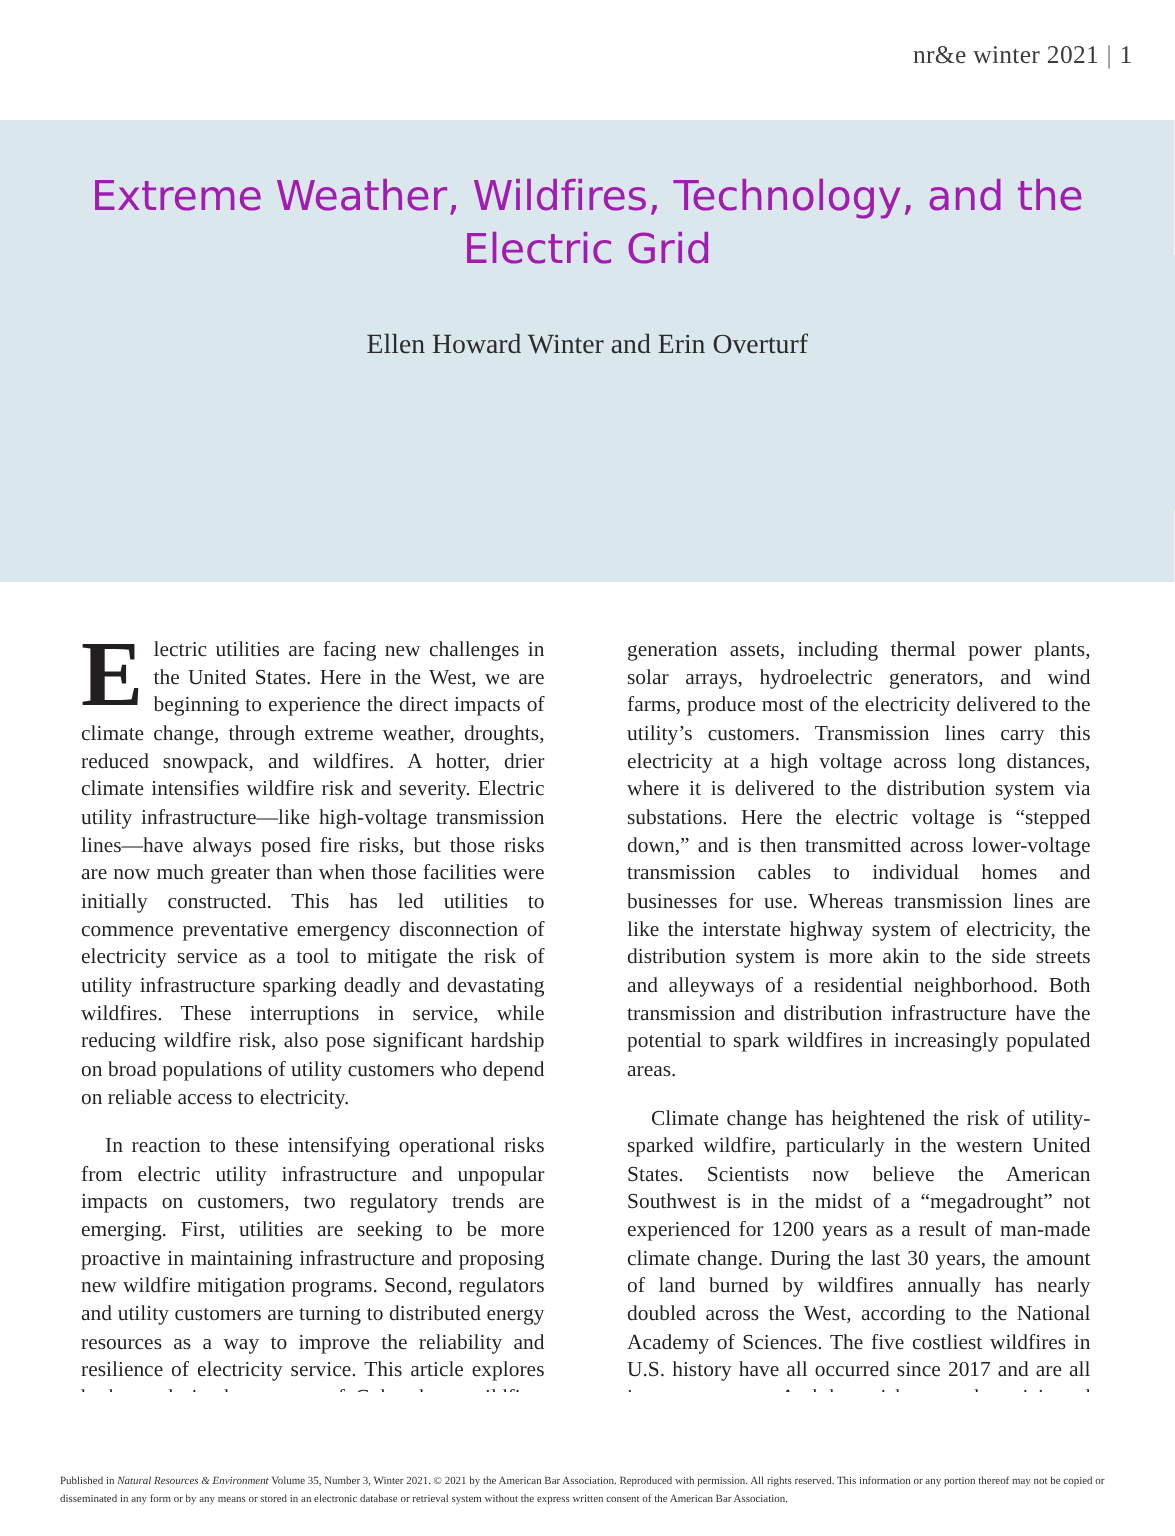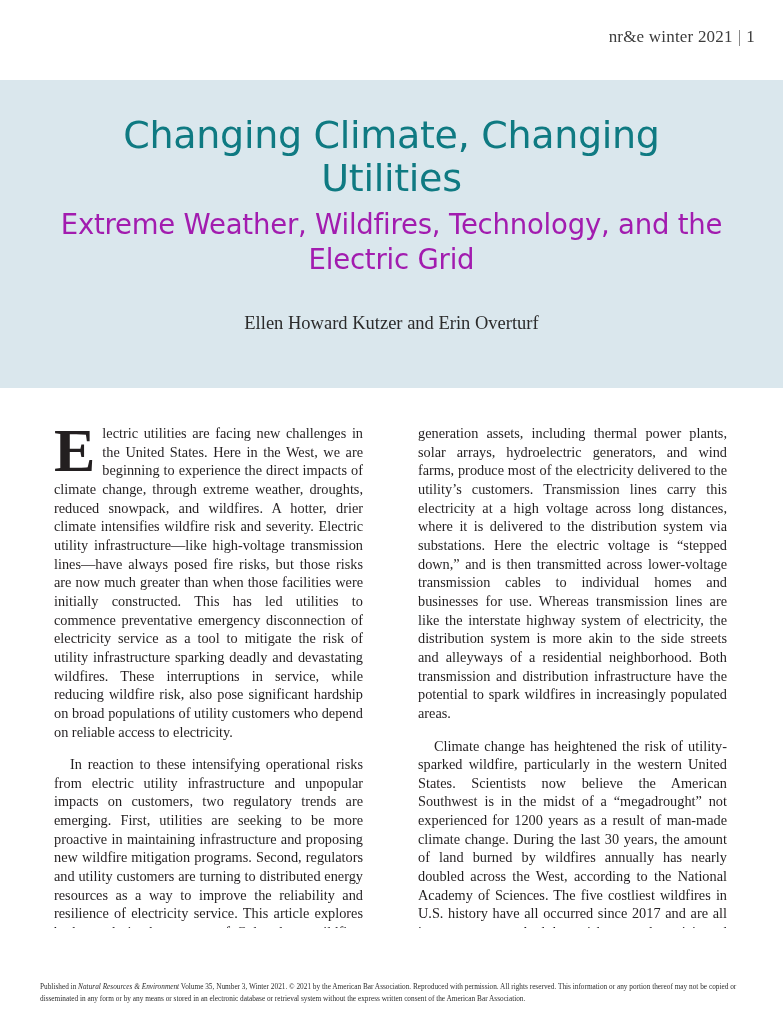--- a/index.html
+++ b/index.html
@@ -123,23 +123,22 @@
   }
 </style>
 </head>
 <body>
 
 <div class="running-head">
   <span>nr&amp;e winter 2021</span><span class="rh-sep">|</span><span>1</span>
 </div>
 
 <div class="title-band">
-  <h1 class="main-title">Changing Climate, Changing Utilities</h1>
   <h2 class="sub-title">Extreme Weather, Wildfires, Technology, and the Electric Grid</h2>
-  <div class="byline">Ellen Howard Kutzer and Erin Overturf</div>
+  <div class="byline">Ellen Howard Winter and Erin Overturf</div>
 </div>
 
 <div class="article">
 
   <div class="col">
     <p class="dropcap-para">Electric utilities are facing new challenges in the United States. Here in the West, we are beginning to experience the direct impacts of climate change, through extreme weather, droughts, reduced snowpack, and wildfires. A hotter, drier climate intensifies wildfire risk and severity. Electric utility infrastructure—like high-voltage transmission lines—have always posed fire risks, but those risks are now much greater than when those facilities were initially constructed. This has led utilities to commence preventative emergency disconnection of electricity service as a tool to mitigate the risk of utility infrastructure sparking deadly and devastating wildfires. These interruptions in service, while reducing wildfire risk, also pose significant hardship on broad populations of utility customers who depend on reliable access to electricity.</p>
     <p class="indent">In reaction to these intensifying operational risks from electric utility infrastructure and unpopular impacts on customers, two regulatory trends are emerging. First, utilities are seeking to be more proactive in maintaining infrastructure and proposing new wildfire mitigation programs. Second, regulators and utility customers are turning to distributed energy resources as a way to improve the reliability and resilience of electricity service. This article explores both trends in the context of Colorado, a wildfire-prone state with vertically integrated regulated utilities.</p>
 
   </div>
 

